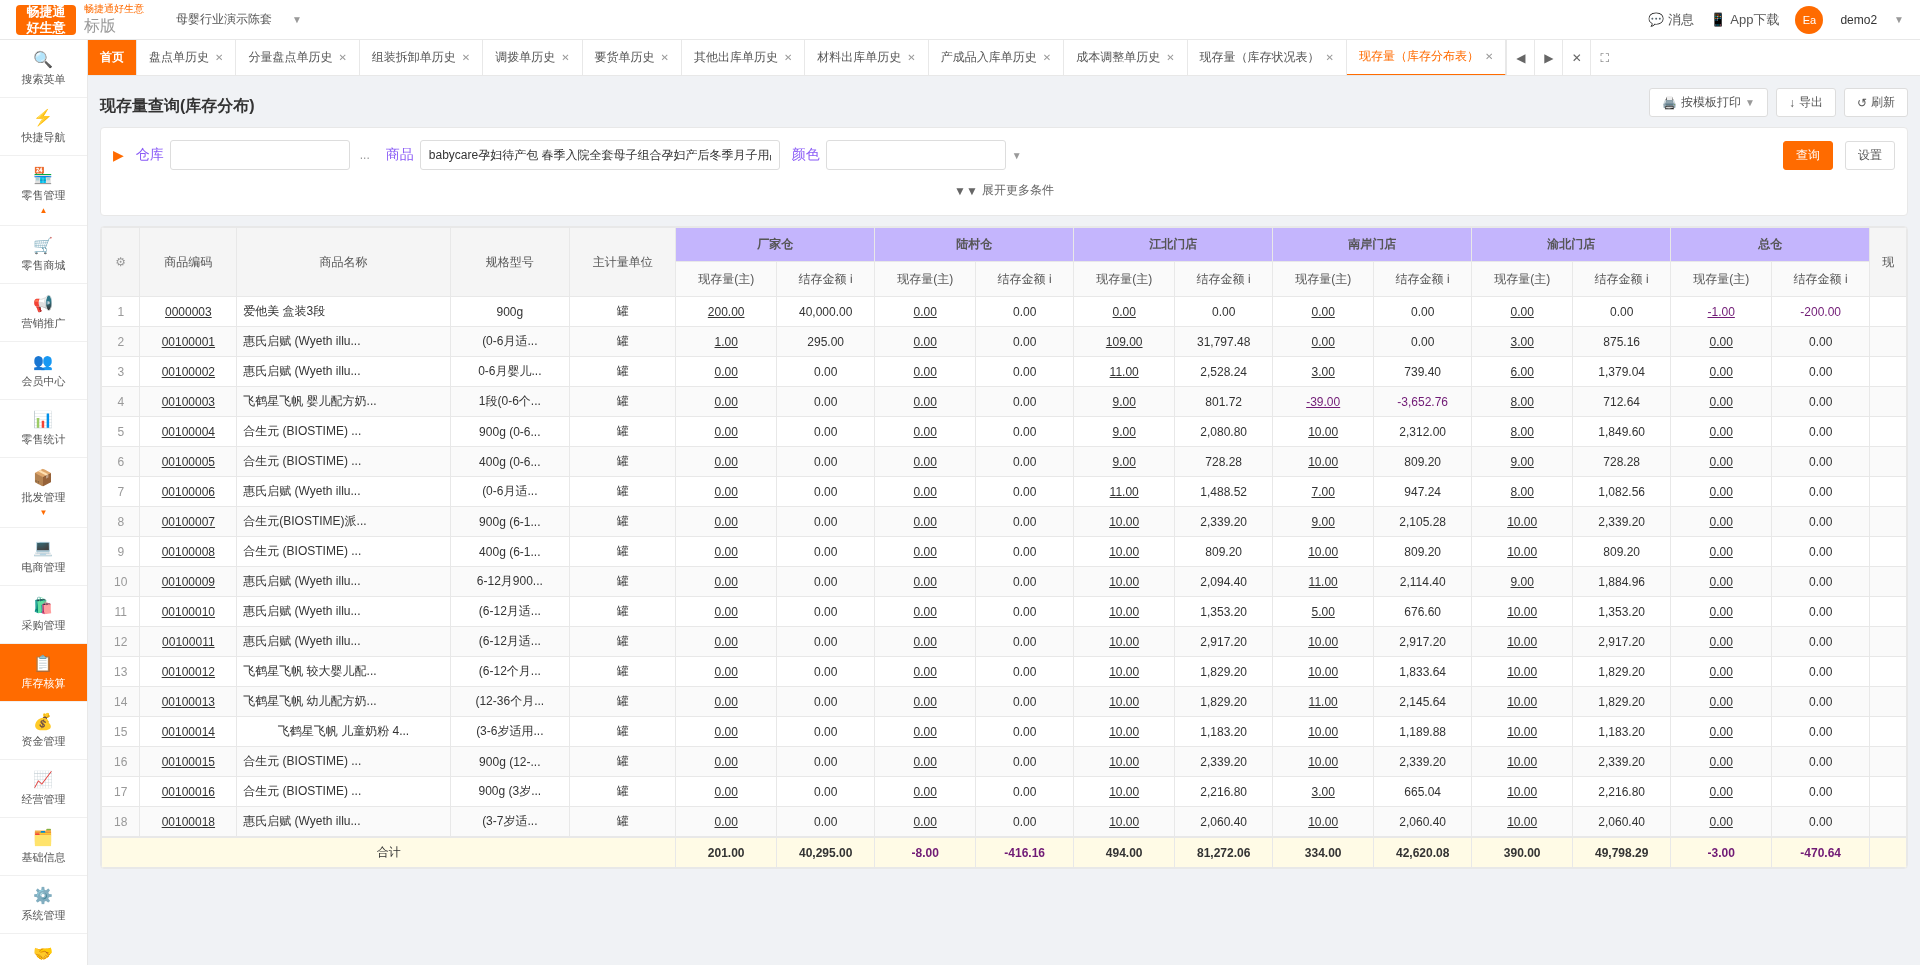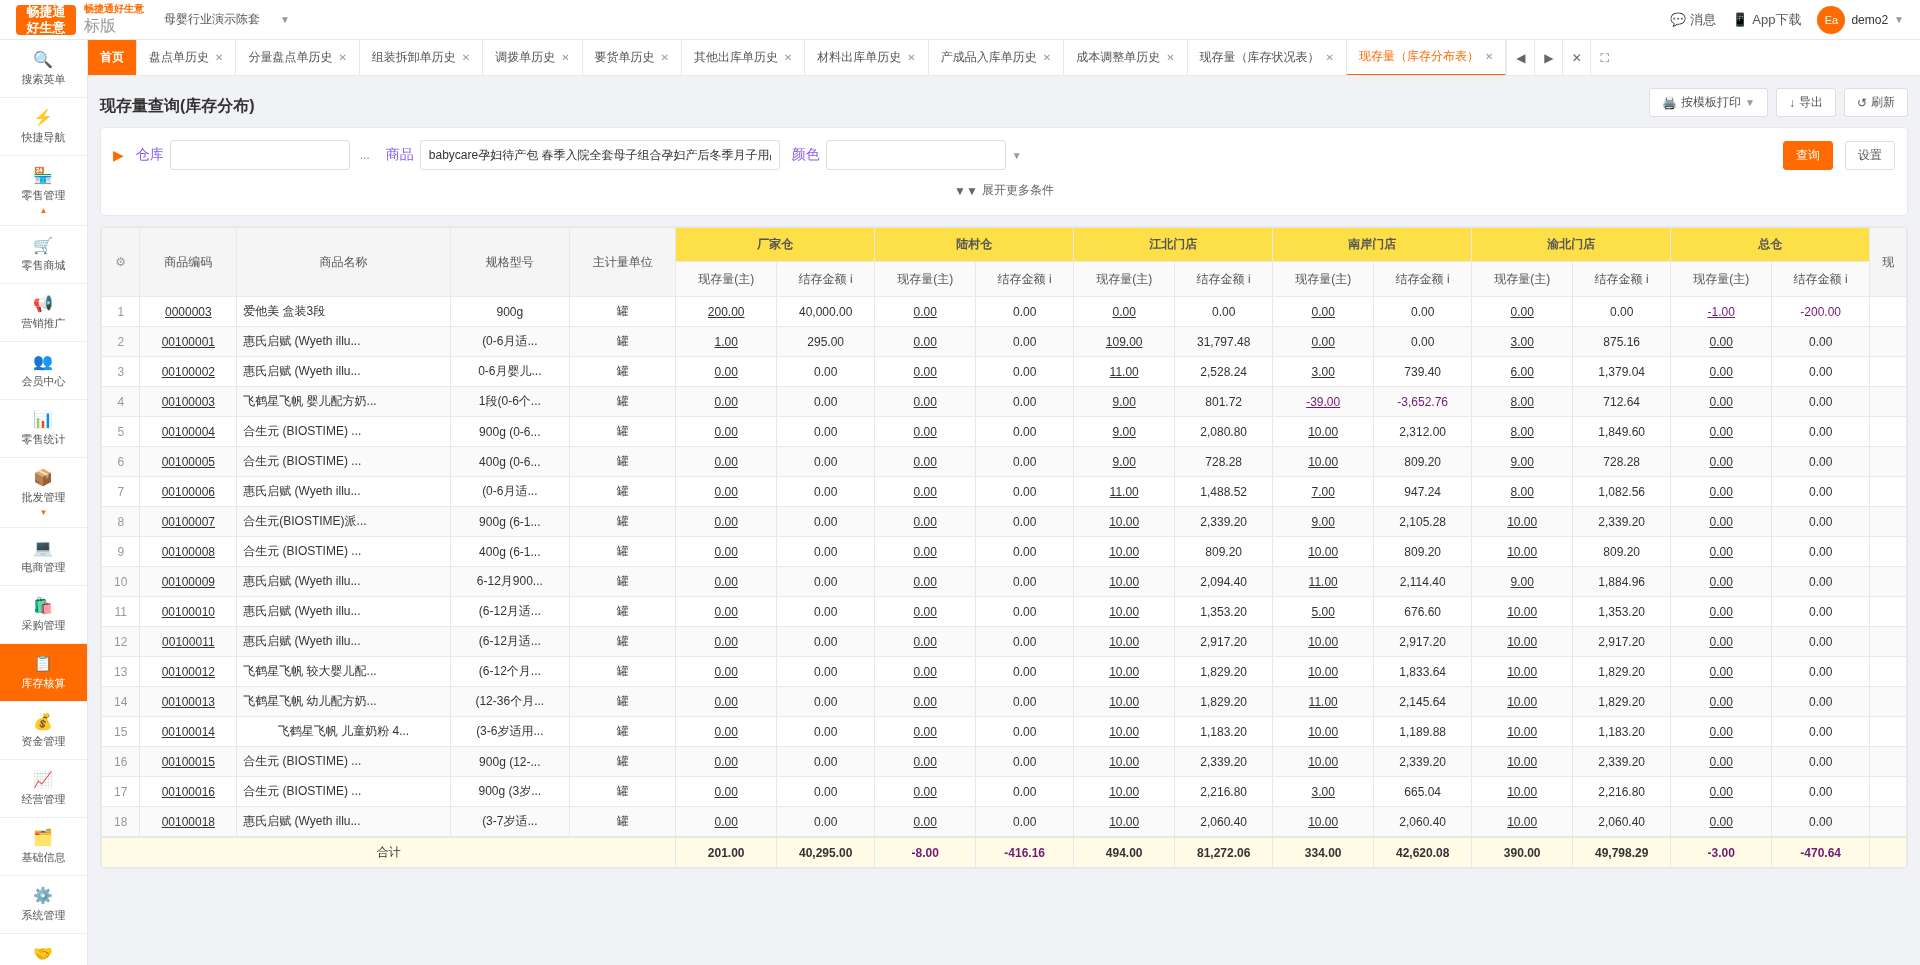--- a/index.html
+++ b/index.html
@@ -52,21 +52,21 @@
     .orange-arrow { color: #ff6b00; font-size: 14px; cursor: pointer; }
     .ellipsis-btn { color: #999; cursor: pointer; padding: 0 4px; }
 
     
     .table-container { background: #fff; border-radius: 4px; border: 1px solid #e8e8e8; overflow: auto; }
     table { width: 100%; border-collapse: collapse; font-size: 12px; }
     thead tr { background: #f5f5f5; }
     th { padding: 8px 6px; border: 1px solid #e8e8e8; font-weight: normal; color: #555; text-align: center; white-space: nowrap; }
     td { padding: 6px; border: 1px solid #e8e8e8; text-align: center; white-space: nowrap; }
     tr:nth-child(even) { background: #fafafa; }
-    .col-group-header { background: #fde047; text-align: center; font-weight: bold; color: #555; }
+    .col-group-header { background: #c4b5fd; text-align: center; font-weight: bold; color: #555; }
     .negative { color: #701a75; }
     .underline { text-decoration: underline; cursor: pointer; }
     .footer-row { background: #fffbe6 !important; font-weight: bold; }
     .footer-row td { border-top: 2px solid #e8e8e8; }
     .row-num { color: #999; }
     .settings-icon { color: #999; cursor: pointer; }
 
     
     ::-webkit-scrollbar { width: 6px; height: 6px; }
     ::-webkit-scrollbar-track { background: #f0f0f0; }
@@ -78,38 +78,38 @@
 <body>
 
 <div class="app-container">
 
   <div class="top-bar">
     <div class="logo-area">
       <div class="logo-img">
         <span style="font-size:13px;text-align:center;line-height:1.2">畅捷通<br>好生意</span>
       </div>
       <div style="display:flex;flex-direction:column;justify-content:center;">
-        <span style="font-size:10px;color:#ff6b00;font-weight:bold">畅捷通好生意</span>
+        <span style="font-size:10px;color:#ff6b00;font-weight:normal">畅捷通好生意</span>
         <span style="font-size:16px;color:#999">标版</span>
       </div>
-      <div style="display:flex;align-items:center;gap:20px;margin-left:12px;color:#555;font-size:12px">
+      <div style="display:flex;align-items:center;gap:20px;margin-left:24px;color:#555;font-size:12px">
         <span style="cursor:pointer">母婴行业演示陈套</span>
         <span class="dropdown-arrow">▼</span>
       </div>
     </div>
     <div class="top-actions">
       <div class="top-action-item">
         <span>💬</span>
         <span>消息</span>
       </div>
       <div class="top-action-item">
         <span>📱</span>
         <span>App下载</span>
       </div>
-      <div style="display:flex;align-items:center;gap:6px;cursor:pointer">
+      <div style="display:flex;align-items:center;gap:17px;cursor:pointer">
         <div class="user-avatar">
           <span style="font-size:11px">Ea</span>
         </div>
         <span>demo2</span>
         <span class="dropdown-arrow">▼</span>
       </div>
     </div>
   </div>
 
   <div class="main-layout">

